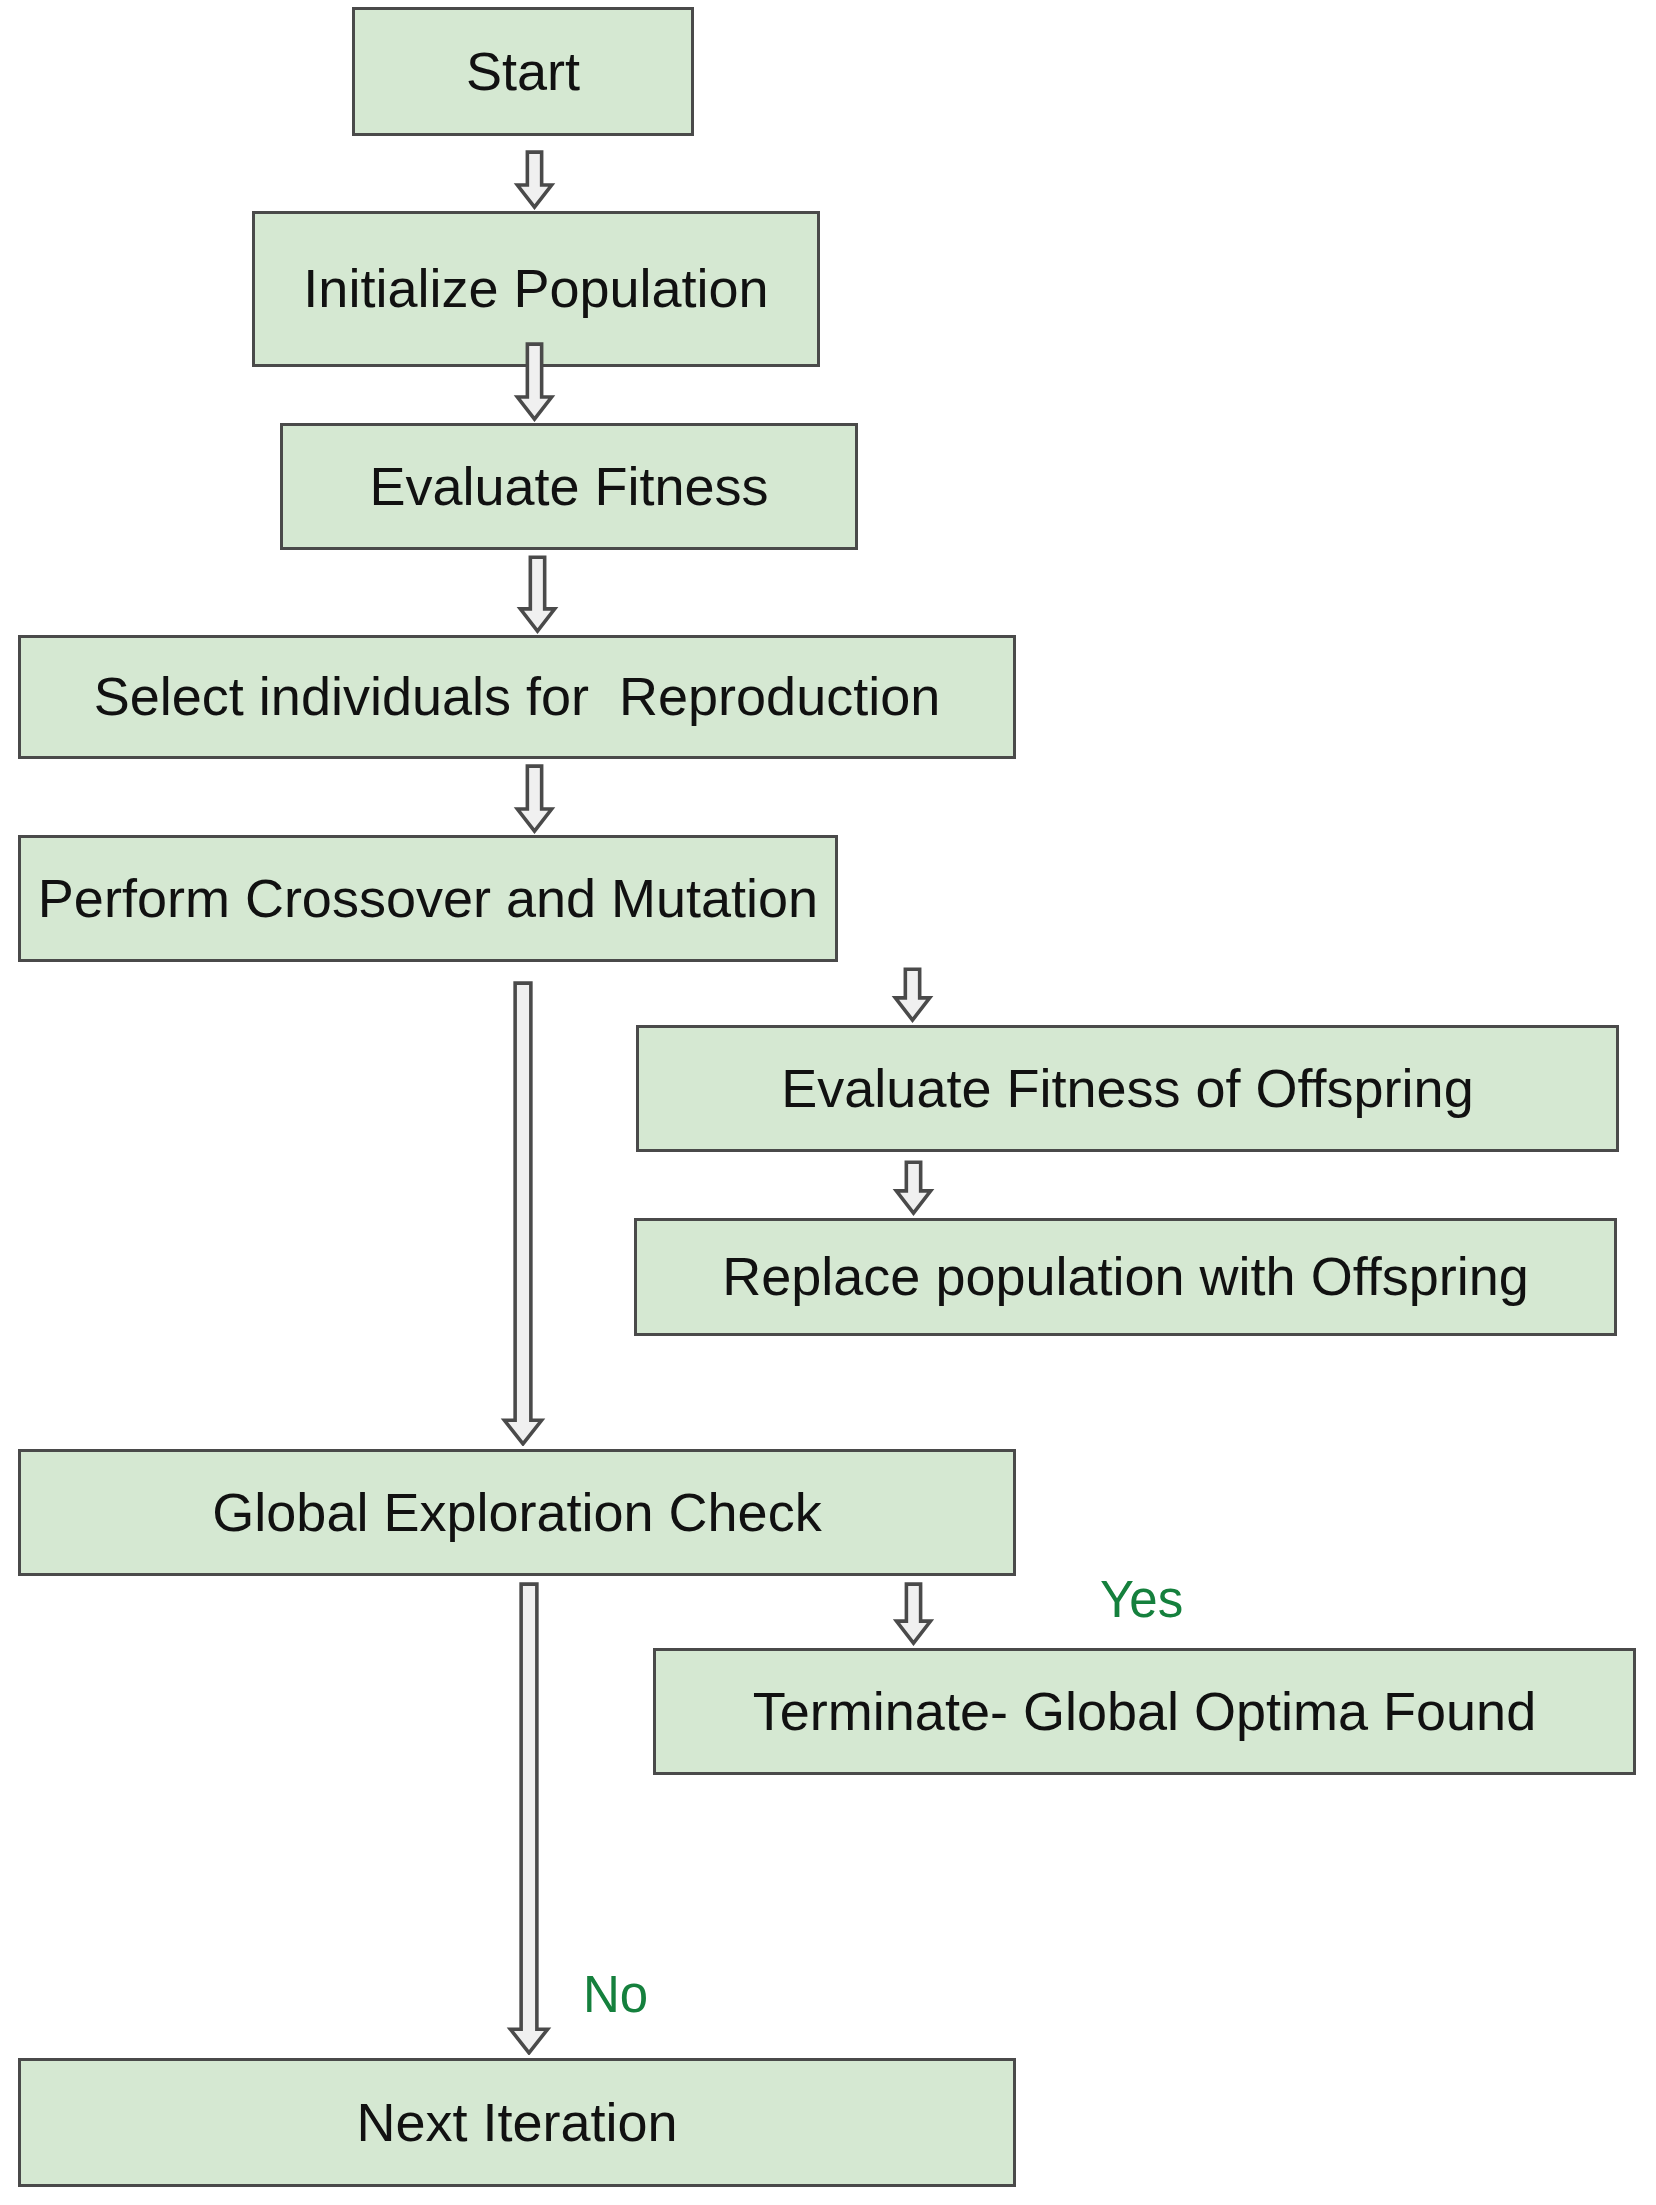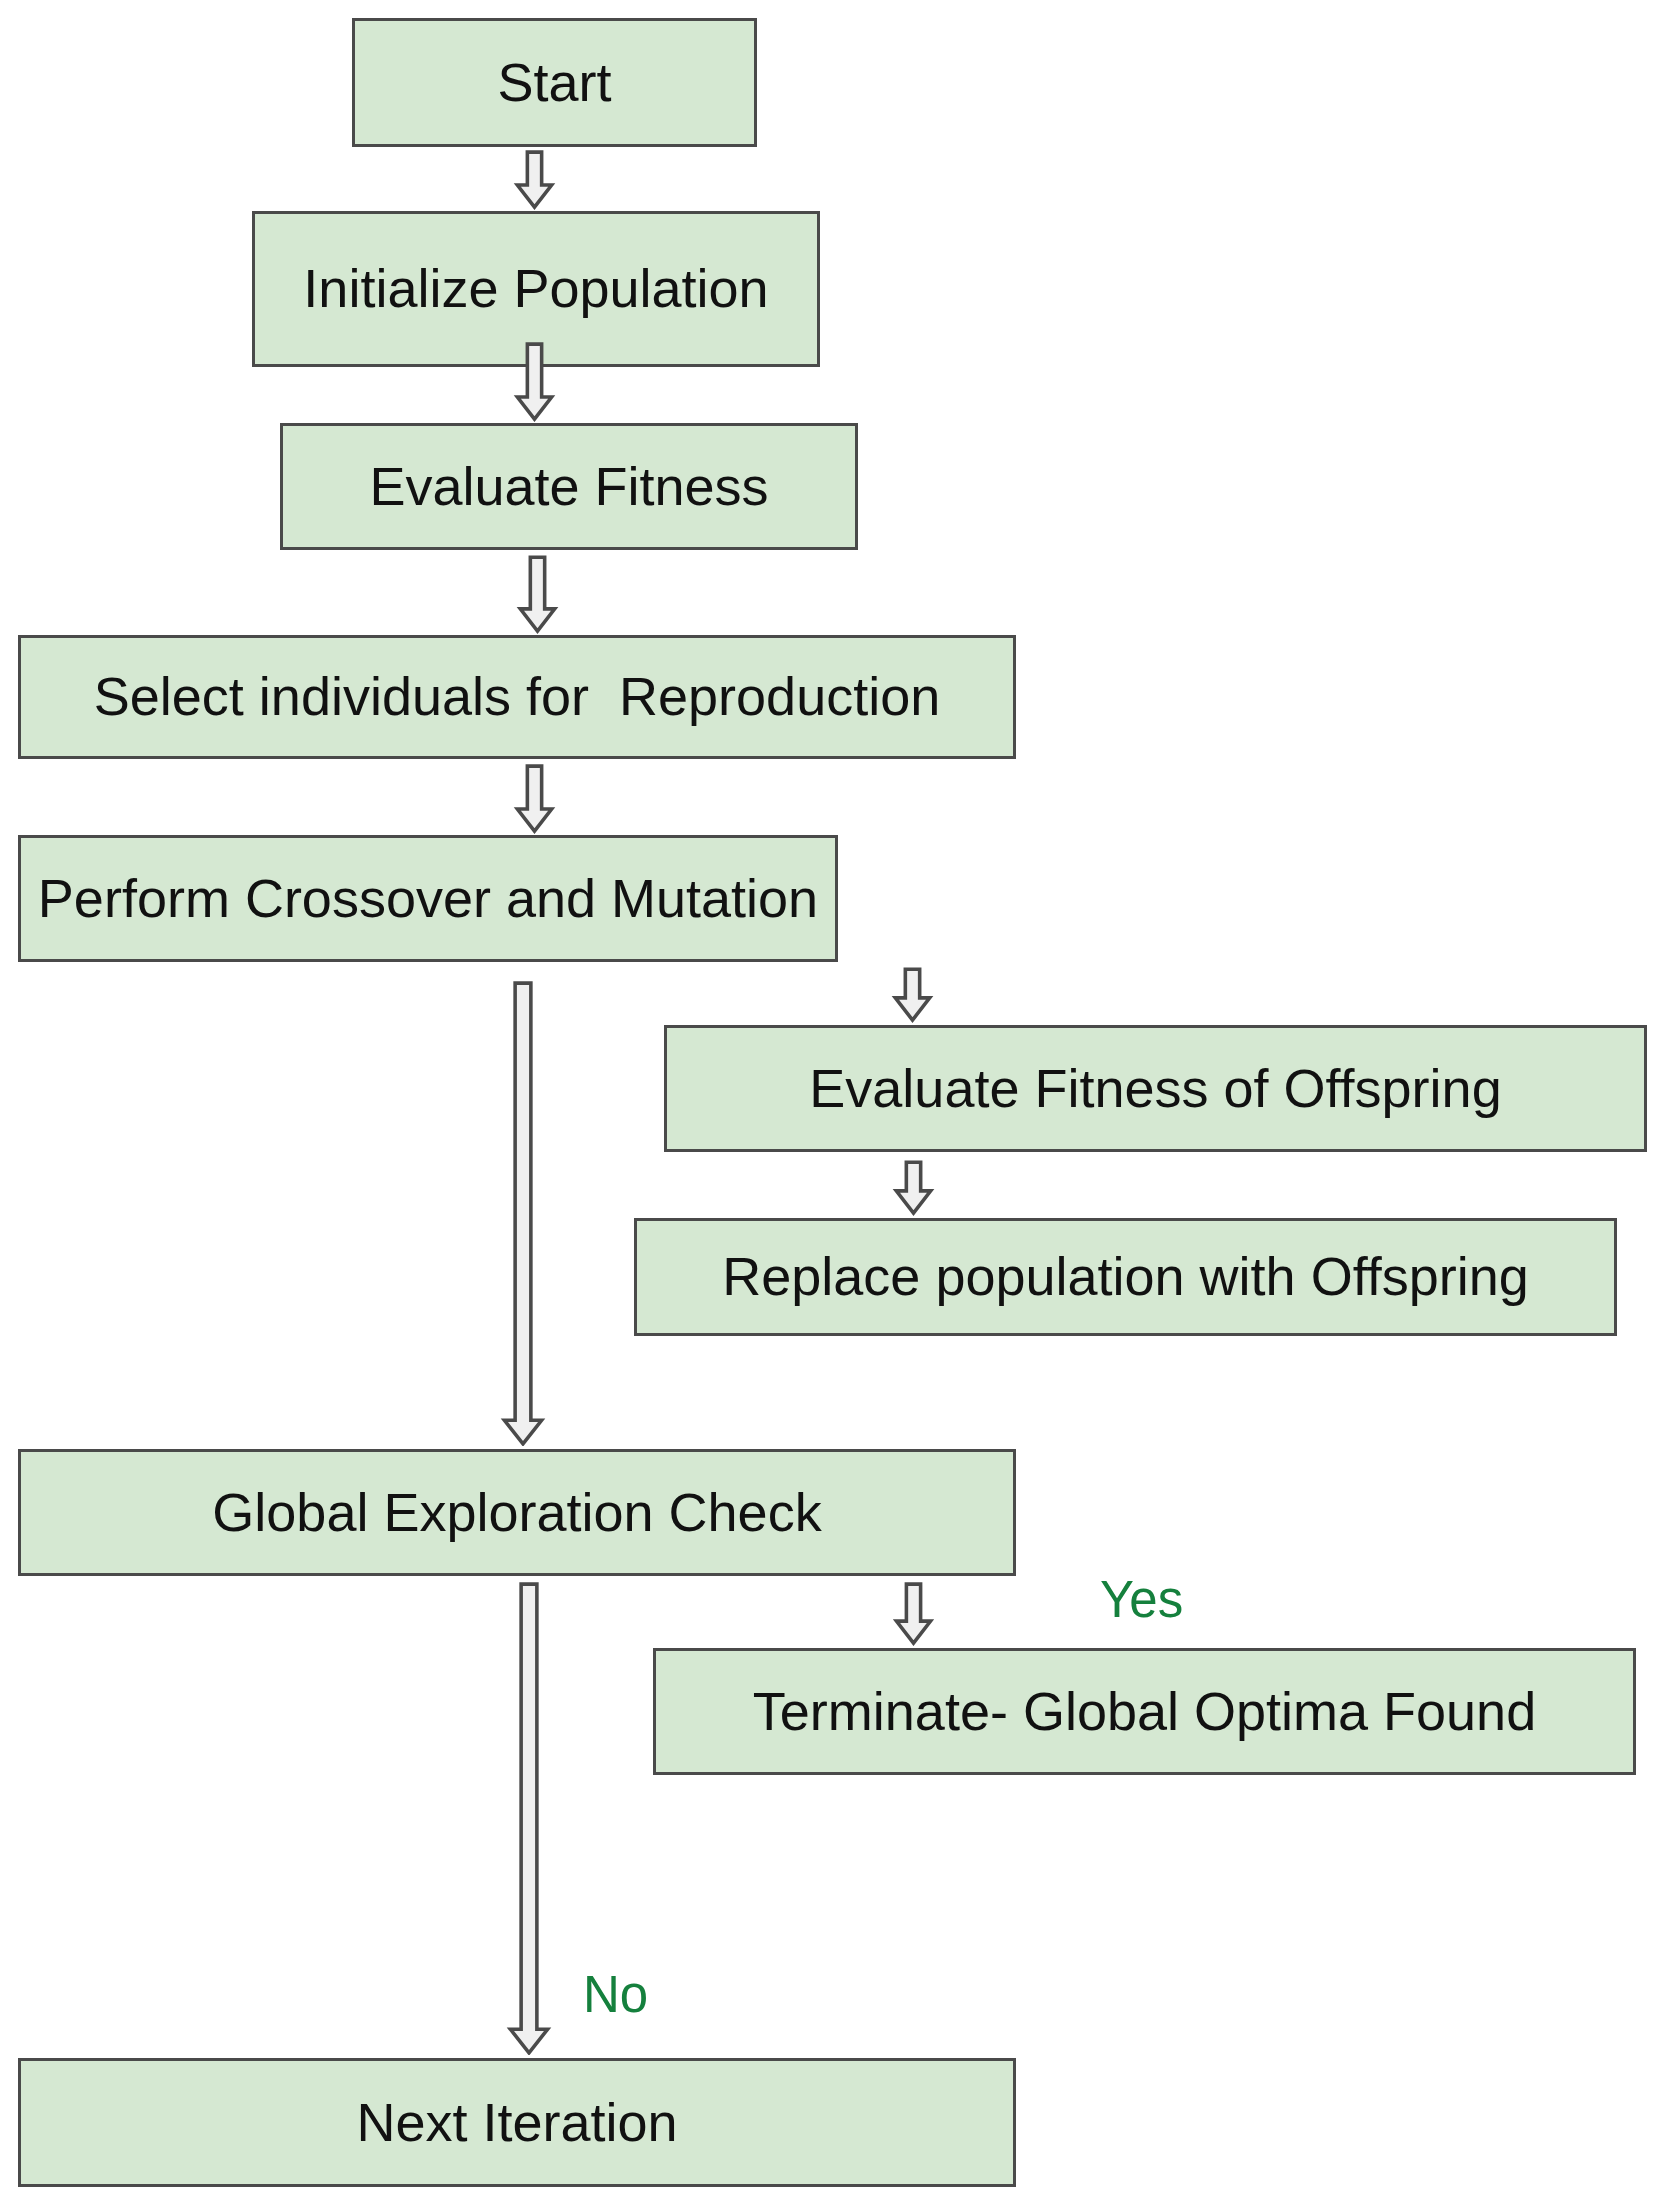--- a/index.html
+++ b/index.html
@@ -26,26 +26,26 @@
 
   .node .label {
     font-size: 54px;
     line-height: 1.1;
     color: #111111;
     white-space: pre;
     text-align: center;
   }
 
   
-  .n-start              { left: 352px;  top: 18px;   width: 405px;  height: 129px; }
+  .n-start              { left: 352px;  top: 7px;   width: 342px;  height: 129px; }
   .n-initialize         { left: 252px;  top: 211px;  width: 568px;  height: 156px; }
   .n-evaluate           { left: 237px;  top: 423px;  width: 578px;  height: 127px; margin-left: 43px; }
   .n-select             { left: 18px;   top: 635px;  width: 998px; height: 124px; }
   .n-crossover          { left: 18px;   top: 835px; width: 820px; height: 127px; }
-  .n-evaluate-offspring { left: 664px;  top: 1025px; width: 983px; height: 127px; }
+  .n-evaluate-offspring { left: 636px;  top: 1025px; width: 983px; height: 127px; }
   .n-replace            { left: 634px;  top: 1218px; width: 983px; height: 118px; }
   .n-global-check       { left: 18px;   top: 1449px; width: 998px; height: 127px; }
   .n-terminate          { left: 653px;  top: 1648px; width: 983px; height: 127px; }
   .n-next-iteration     { left: 18px;   top: 2058px; width: 998px; height: 129px; }
 
   .arrow { position: absolute; display: block; }
   .arrow path {
     fill: #f0f0f0;
     stroke: #4a4a4a;
     stroke-width: 5;

